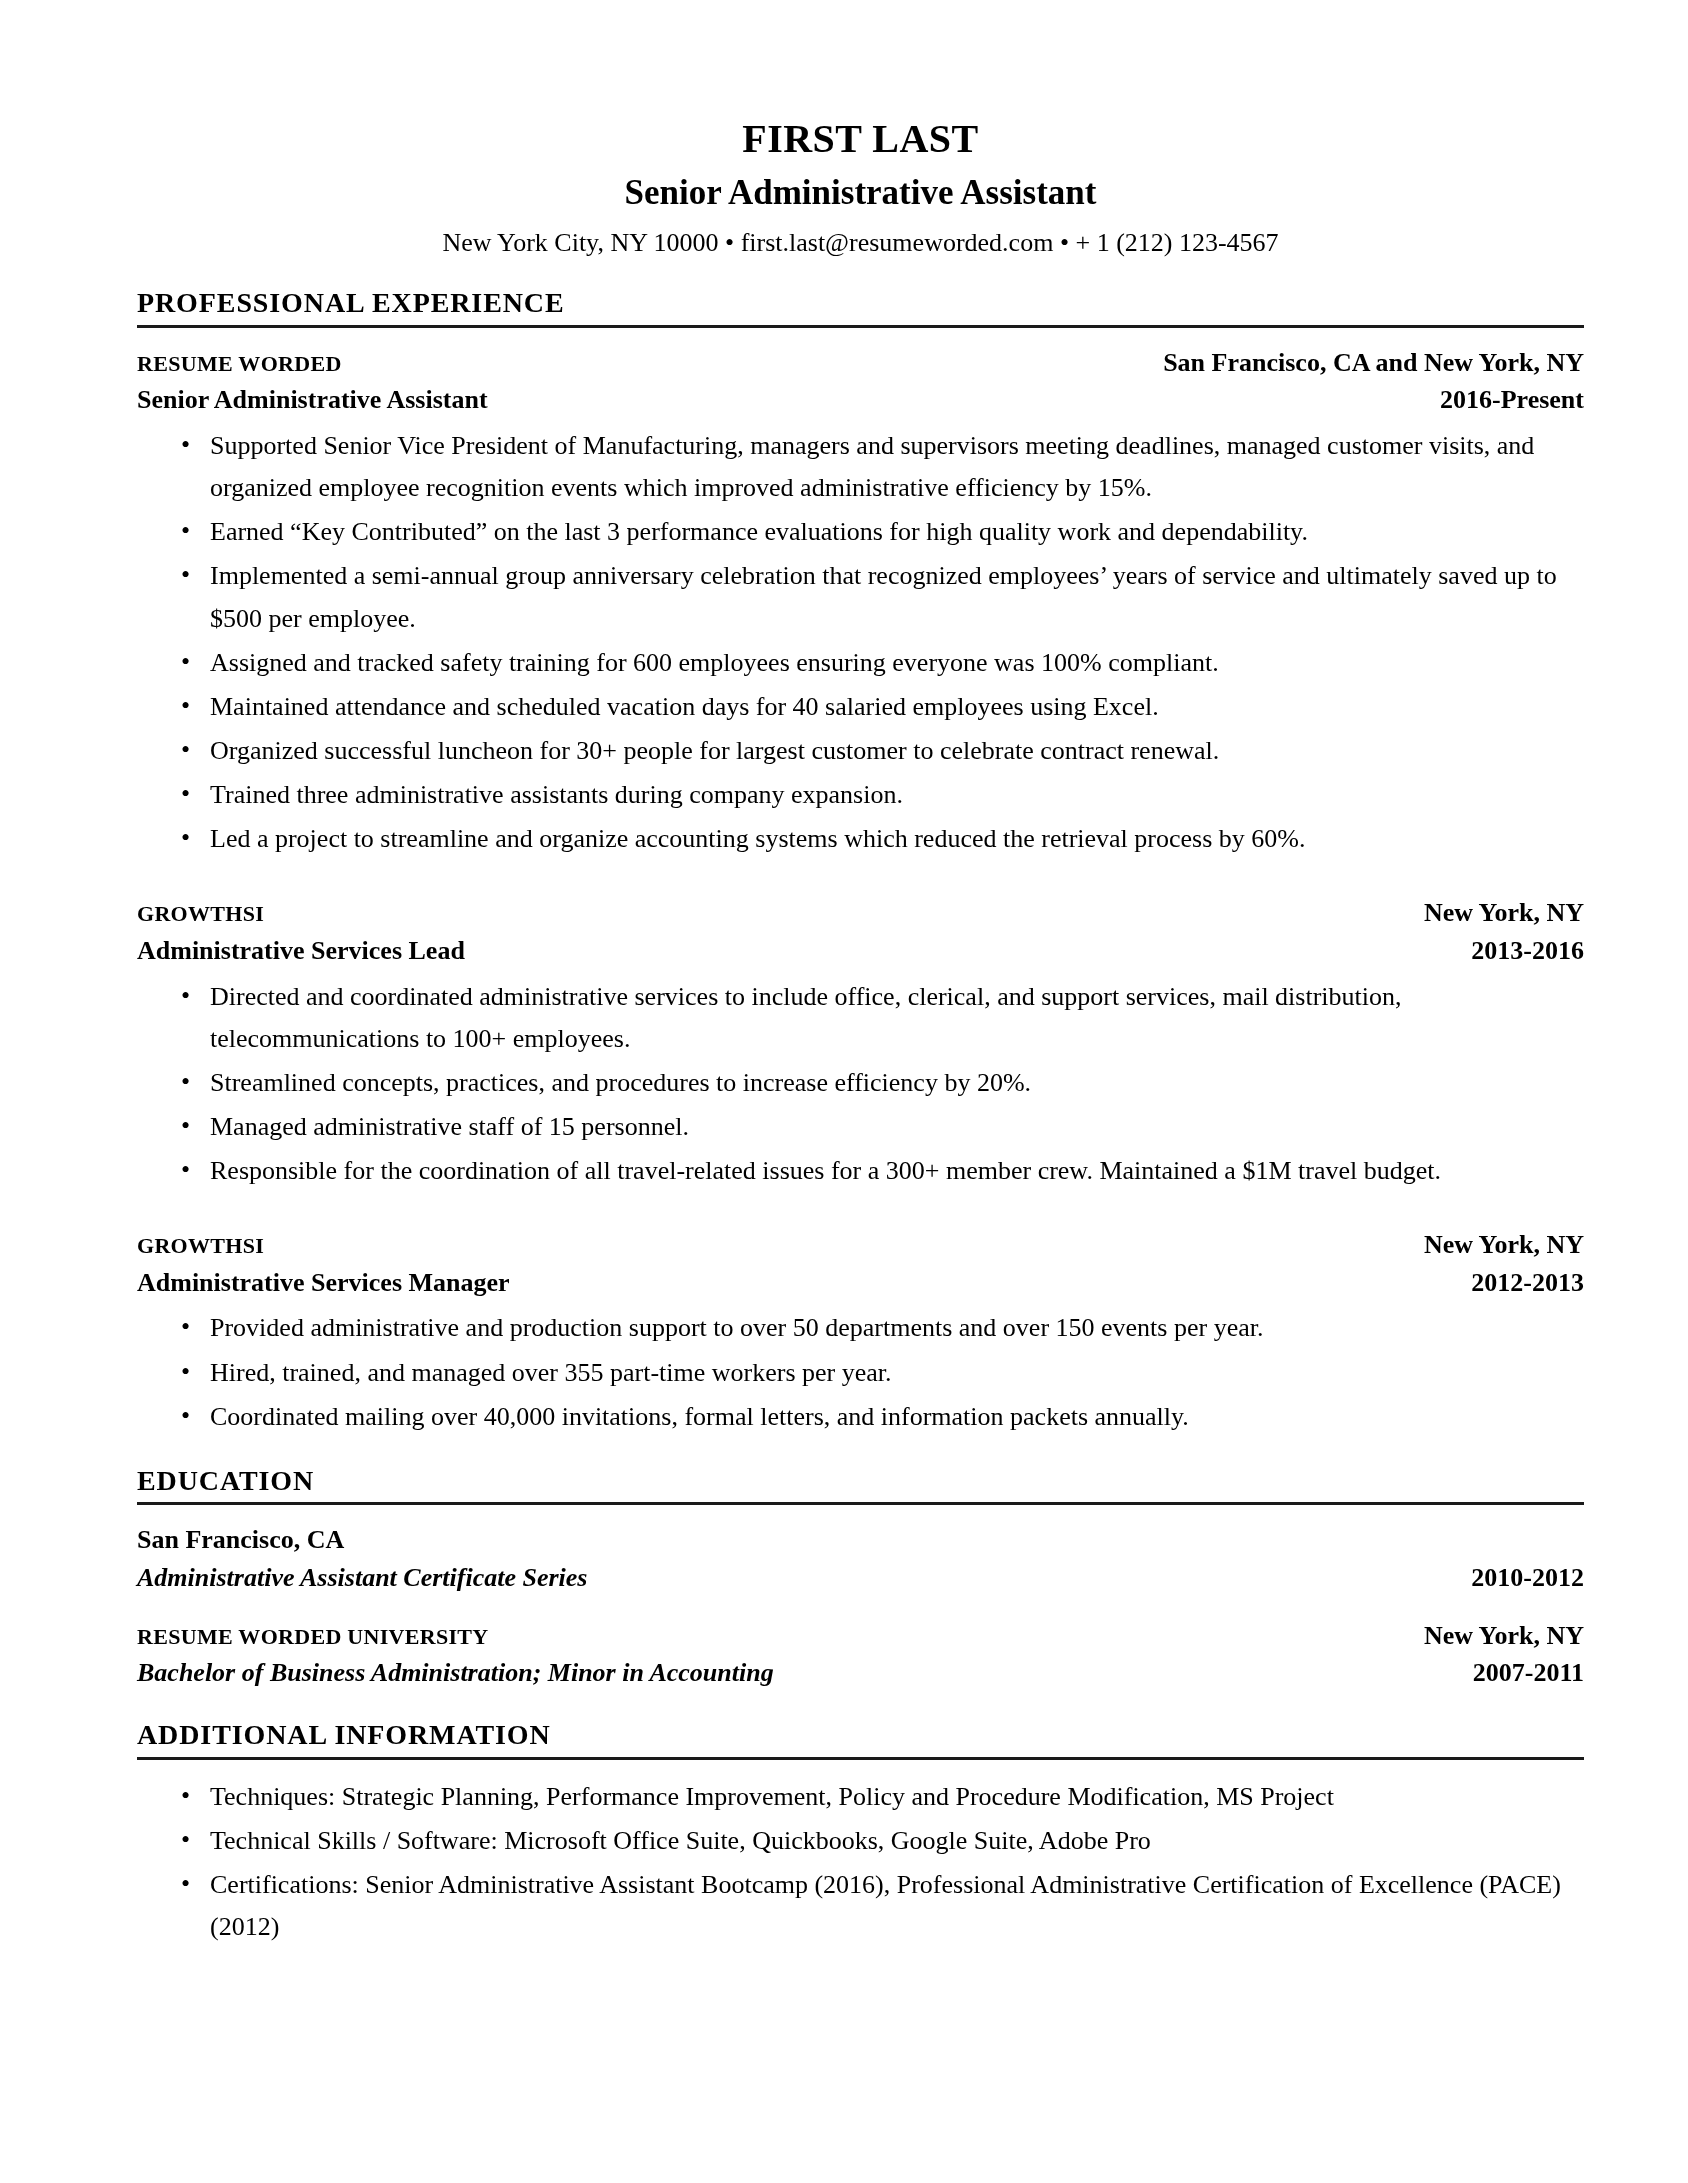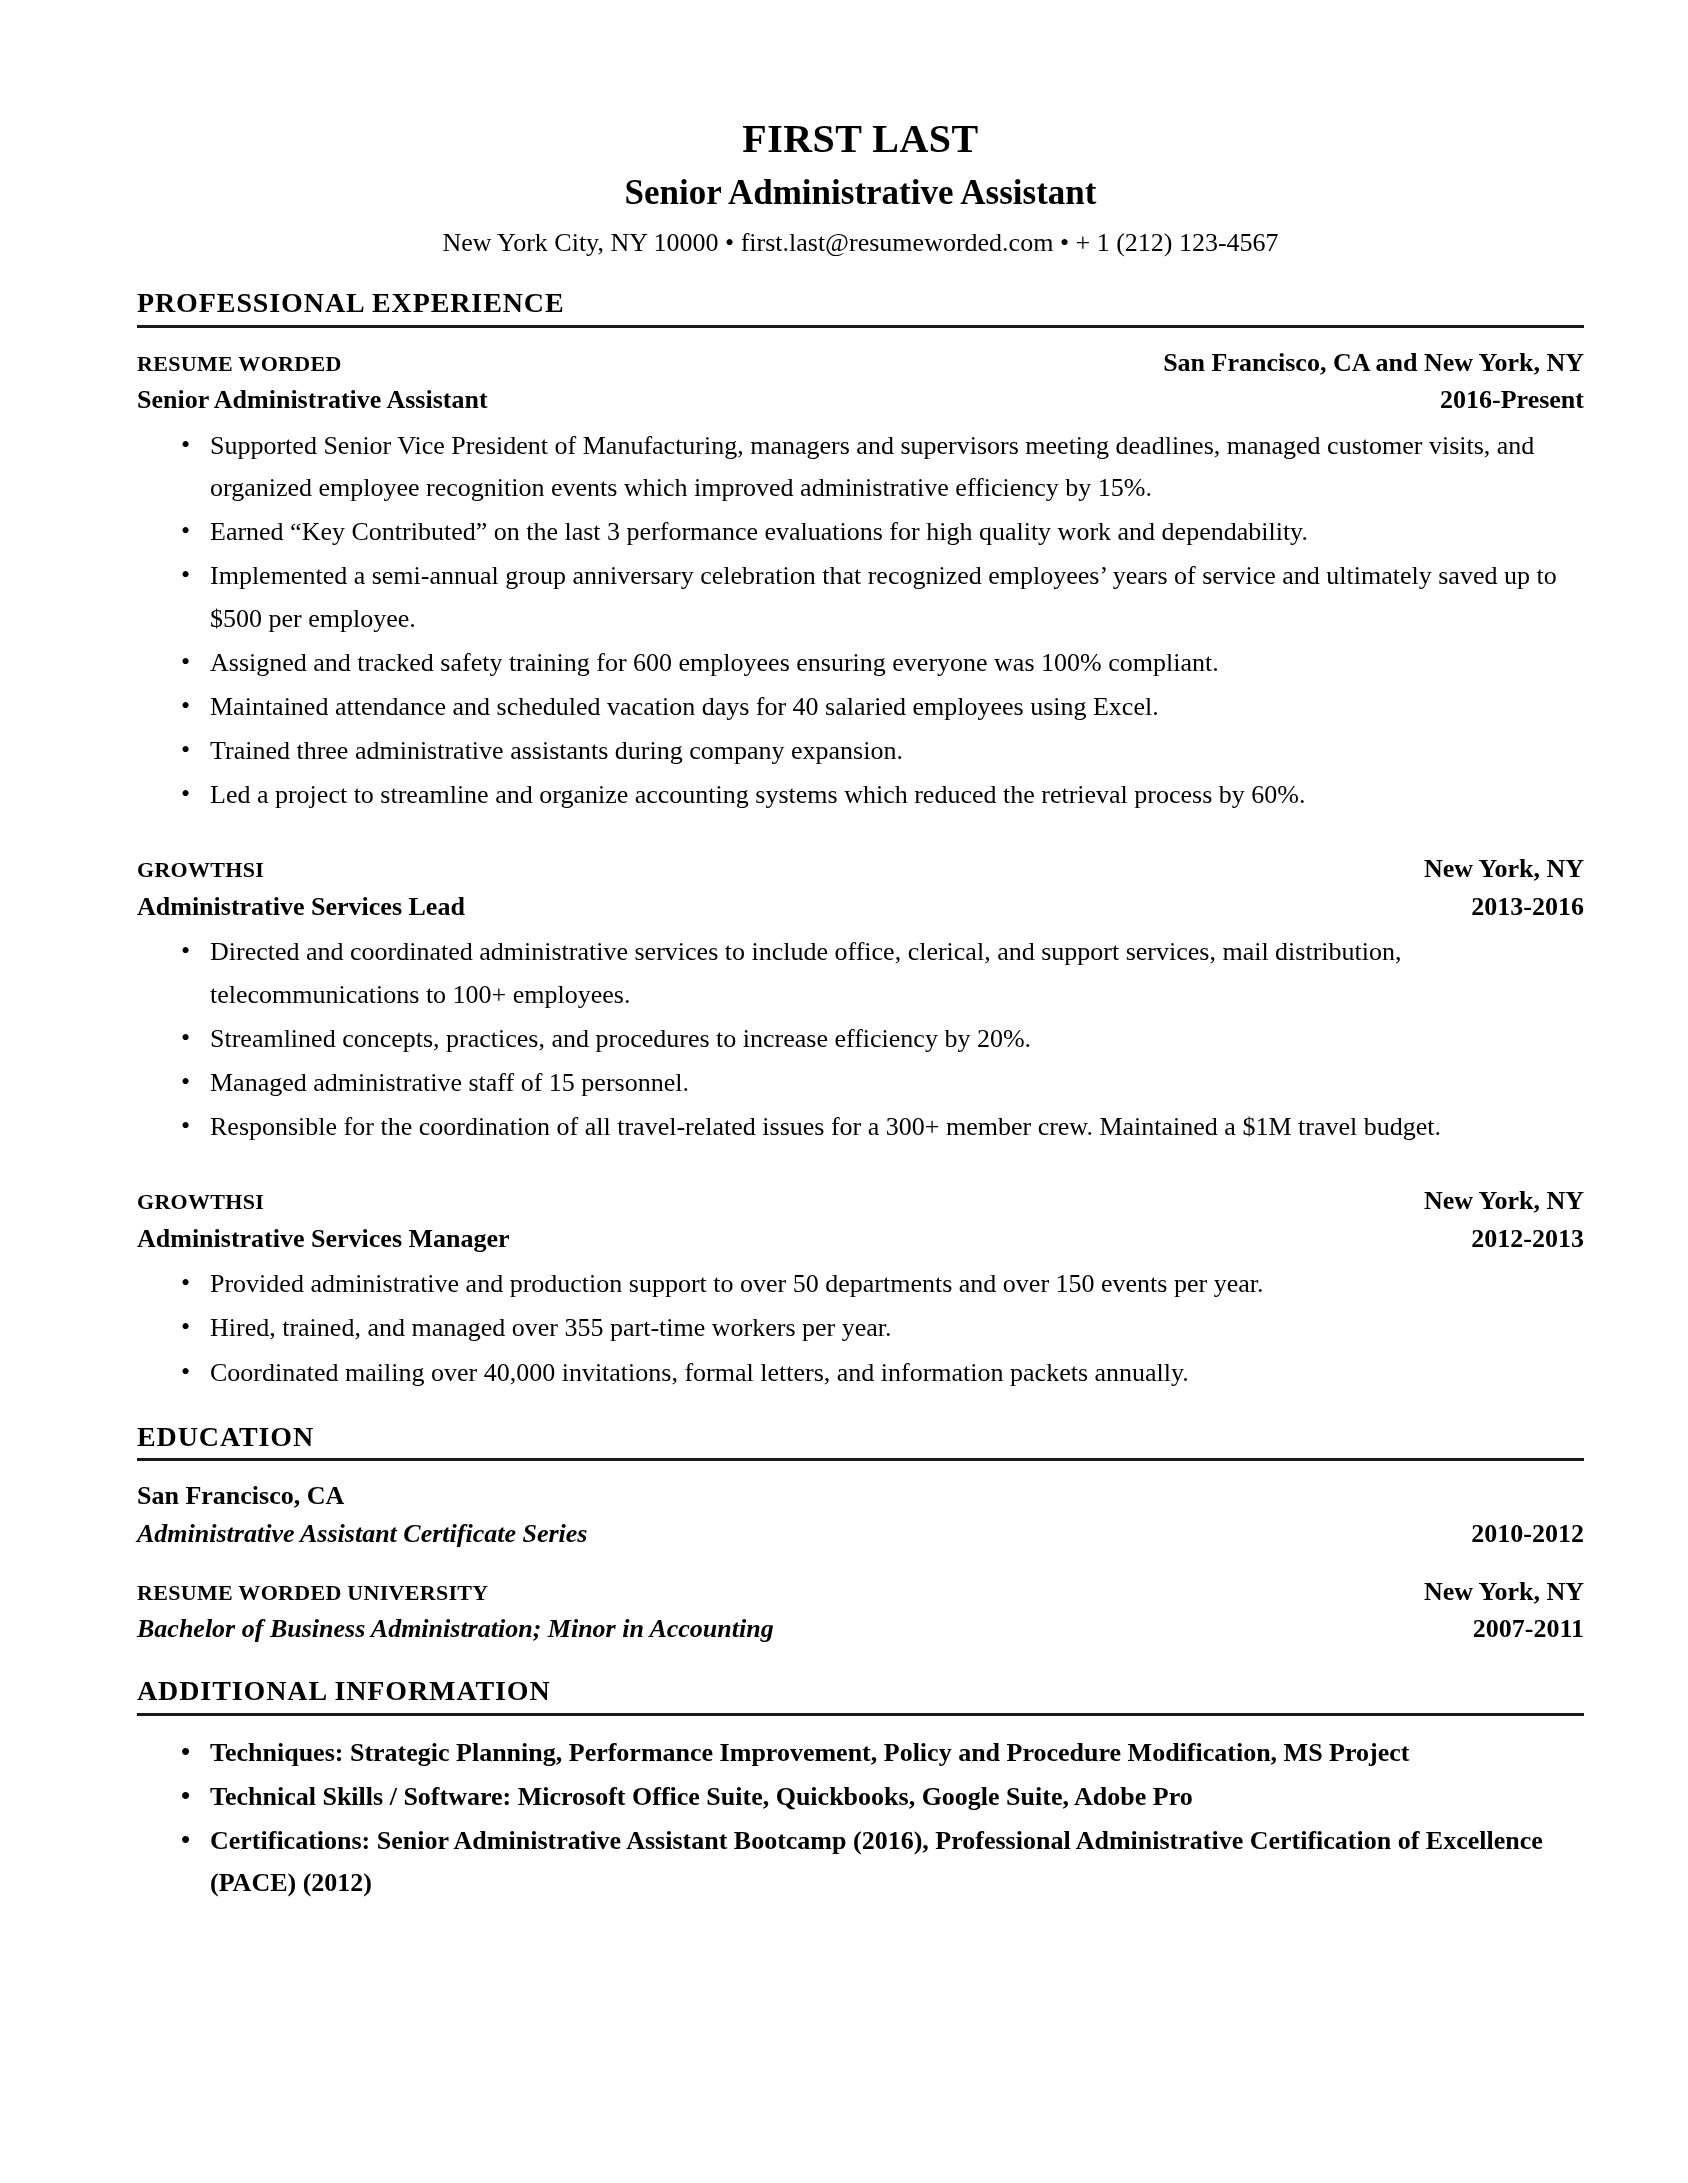--- a/index.html
+++ b/index.html
@@ -132,21 +132,20 @@
     line-height: 1.62;
   }
   .edu-entry {
     margin-top: 20px;
   }
   .edu-entry.first {
     margin-top: 6px;
   }
   .addl-list {
     margin-top: 12px;
-    font-weight: bold;
   }
 </style>
 </head>
 <body>
 
 <div class="page">
   <div class="sheet">
 
     <div class="resume-header">
       <div class="cand-name">FIRST LAST</div>
@@ -166,20 +165,21 @@
         <div class="entry-row">
           <div class="role">Senior Administrative Assistant</div>
           <div class="role-dates">2016-Present</div>
         </div>
         <ul class="bullets">
           <li>Supported Senior Vice President of Manufacturing, managers and supervisors meeting deadlines, managed customer visits, and organized employee recognition events which improved administrative efficiency by 15%.</li>
           <li>Earned “Key Contributed” on the last 3 performance evaluations for high quality work and dependability.</li>
           <li>Implemented a semi-annual group anniversary celebration that recognized employees’ years of service and ultimately saved up to $500 per employee.</li>
           <li>Assigned and tracked safety training for 600 employees ensuring everyone was 100% compliant.</li>
           <li>Maintained attendance and scheduled vacation days for 40 salaried employees using Excel.</li>
+          <li>Organized successful luncheon for 30+ people for largest customer to celebrate contract renewal.</li>
           <li>Trained three administrative assistants during company expansion.</li>
           <li>Led a project to streamline and organize accounting systems which reduced the retrieval process by 60%.</li>
         </ul>
       </div>
 
       <div class="entry">
         <div class="entry-row">
           <div class="org">GROWTHSI</div>
           <div class="org-loc">New York, NY</div>
         </div>

